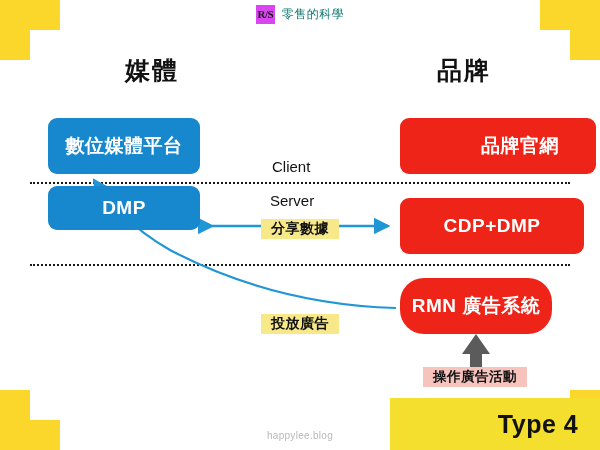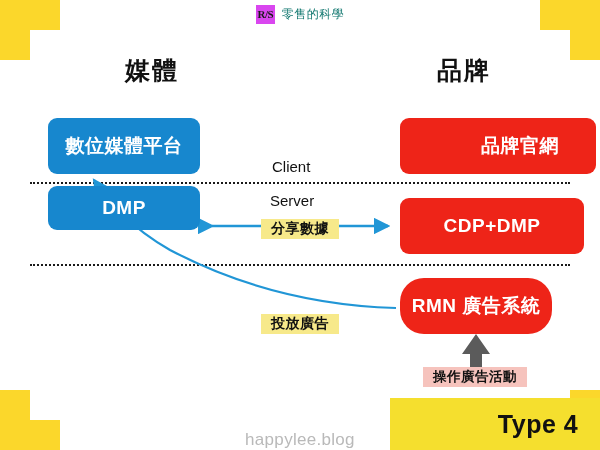--- a/index.html
+++ b/index.html
@@ -181,21 +181,21 @@
     color: #111111;
     letter-spacing: 0.5px;
   }
 
   
   .watermark {
     position: absolute;
     left: 0; top: 430px;
     width: 600px;
     text-align: center;
-    font-size: 17px;
+    font-size: 10px;
     color: #b9b9b9;
     letter-spacing: 0.3px;
     z-index: 30;
   }
 </style>
 </head>
 <body>
 
 <div id="canvas">
 

